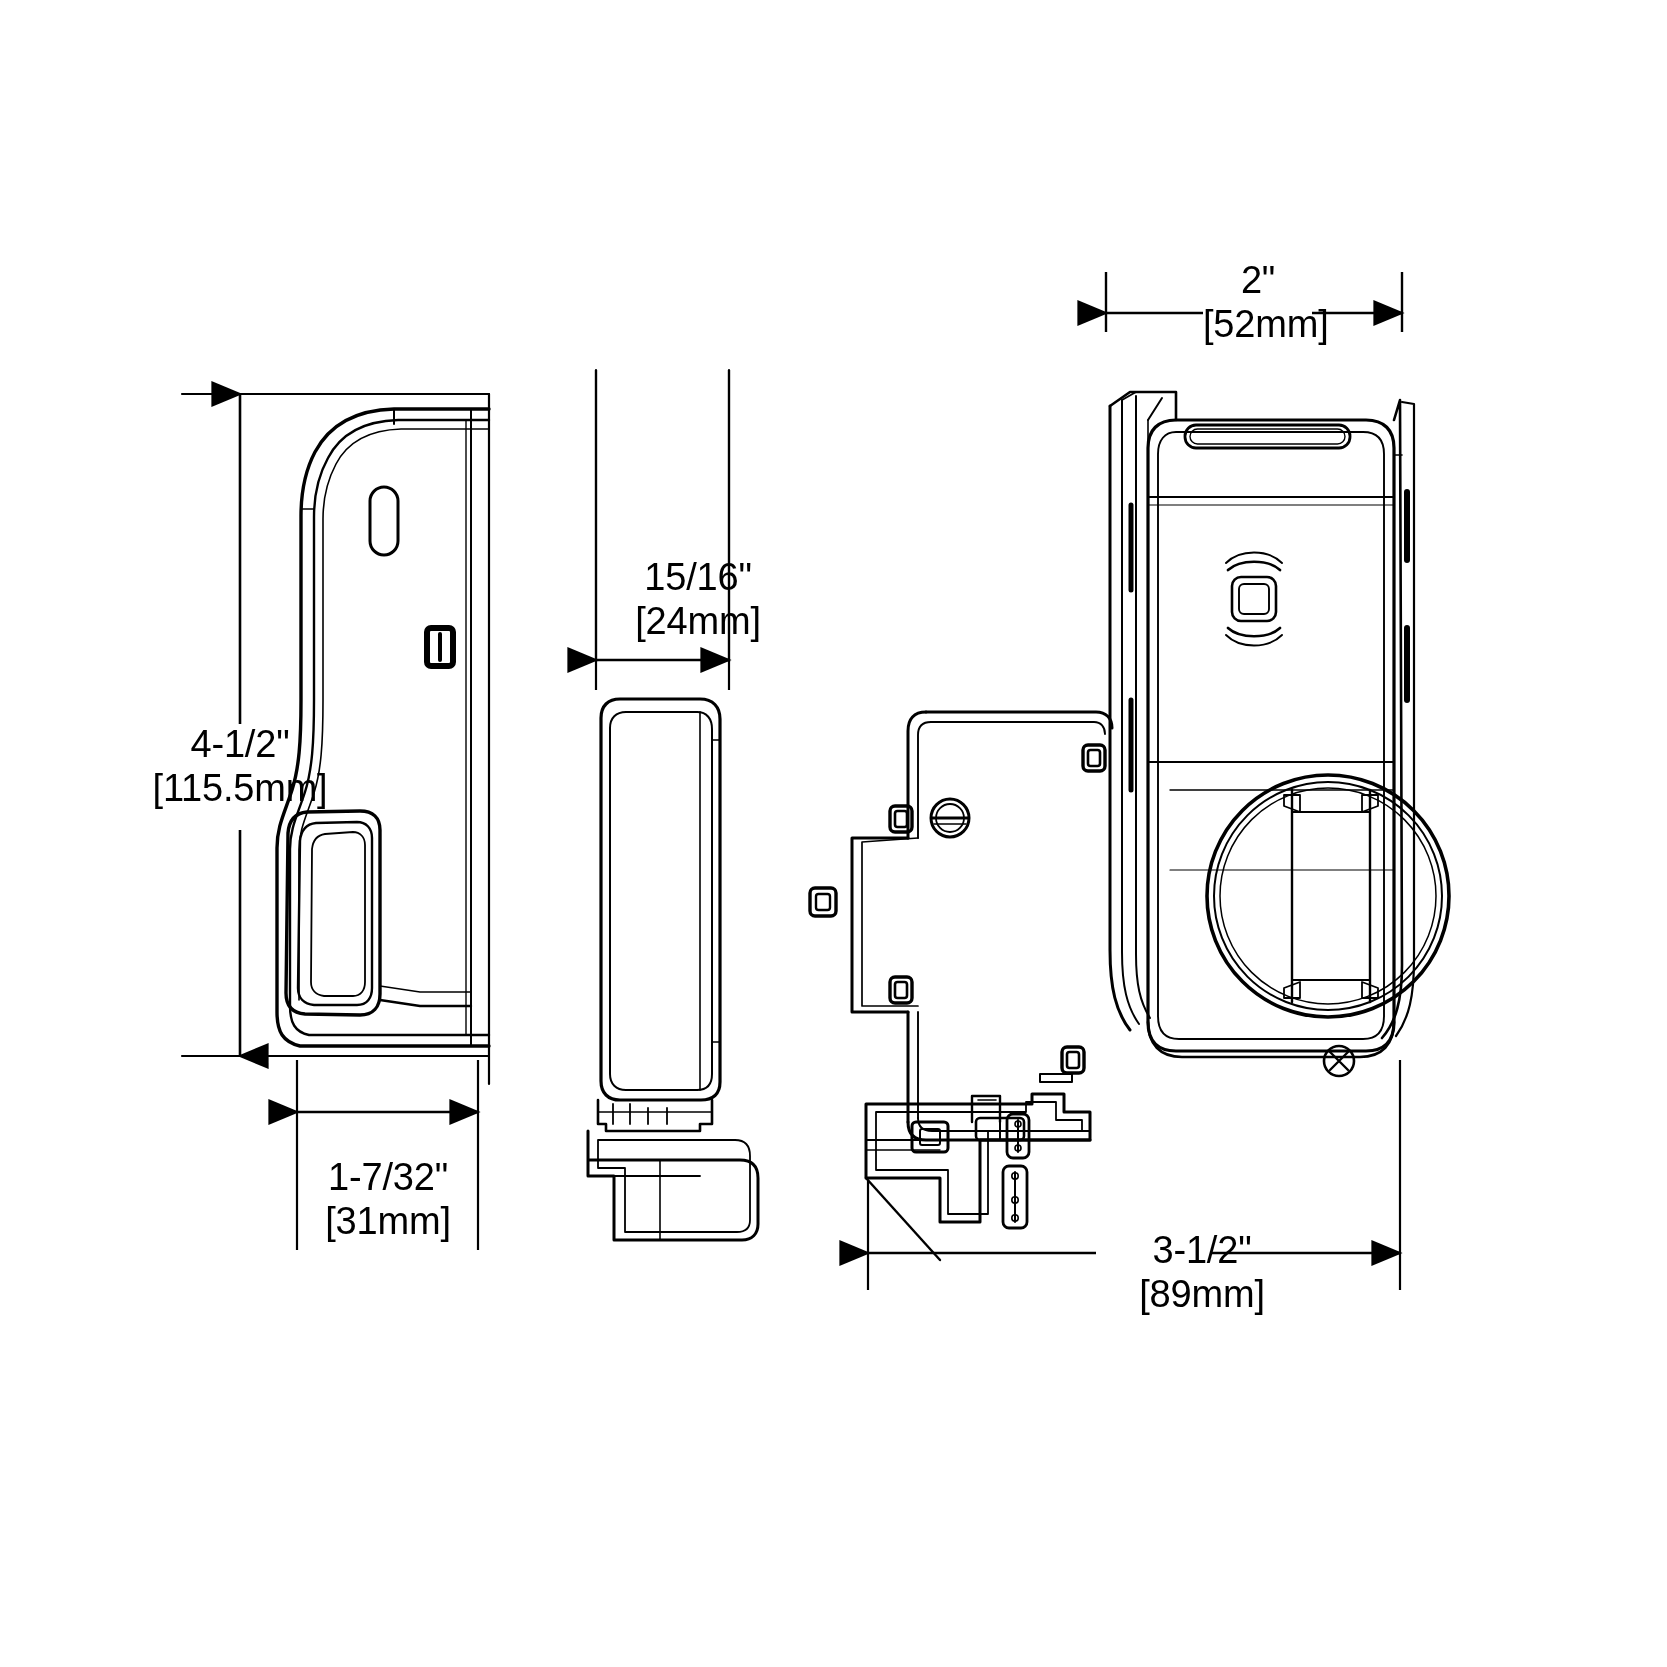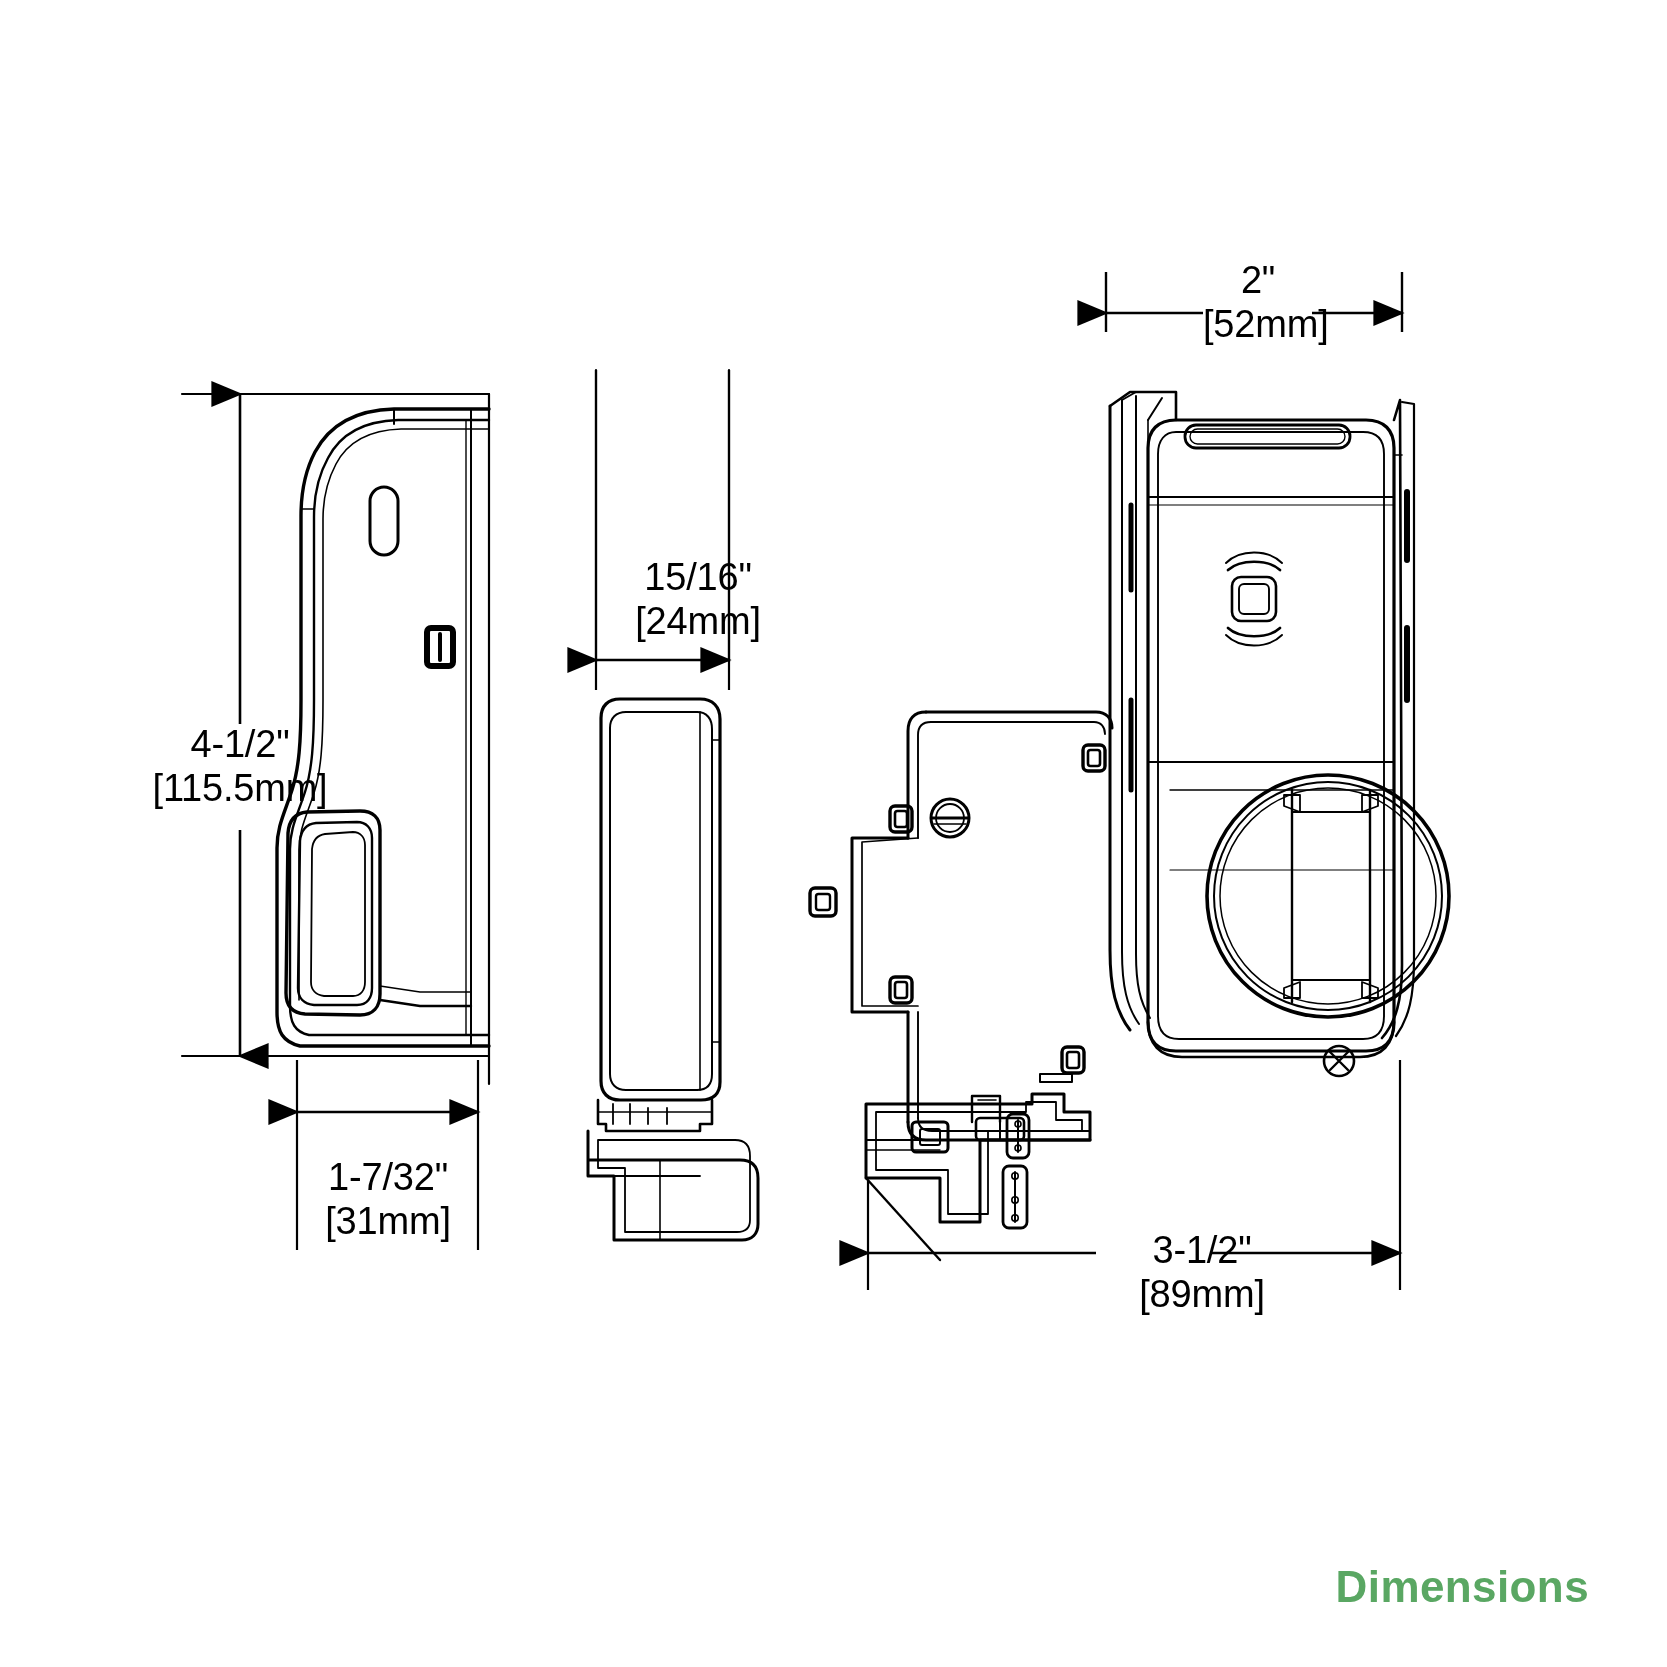--- a/index.html
+++ b/index.html
@@ -419,15 +419,14 @@
   <div class="dim-label" style="left:608px; top:555px; width:180px;">
     <span class="dl-line">15/16"</span>
     <span class="dl-line">[24mm]</span>
   </div>
 
   <div class="dim-label" style="left:1092px; top:1228px; width:220px;">
     <span class="dl-line">3-1/2"</span>
     <span class="dl-line">[89mm]</span>
   </div>
 
-  <div id="caption">Dimensions</div>
 
 </div>
 
 </body></html>

